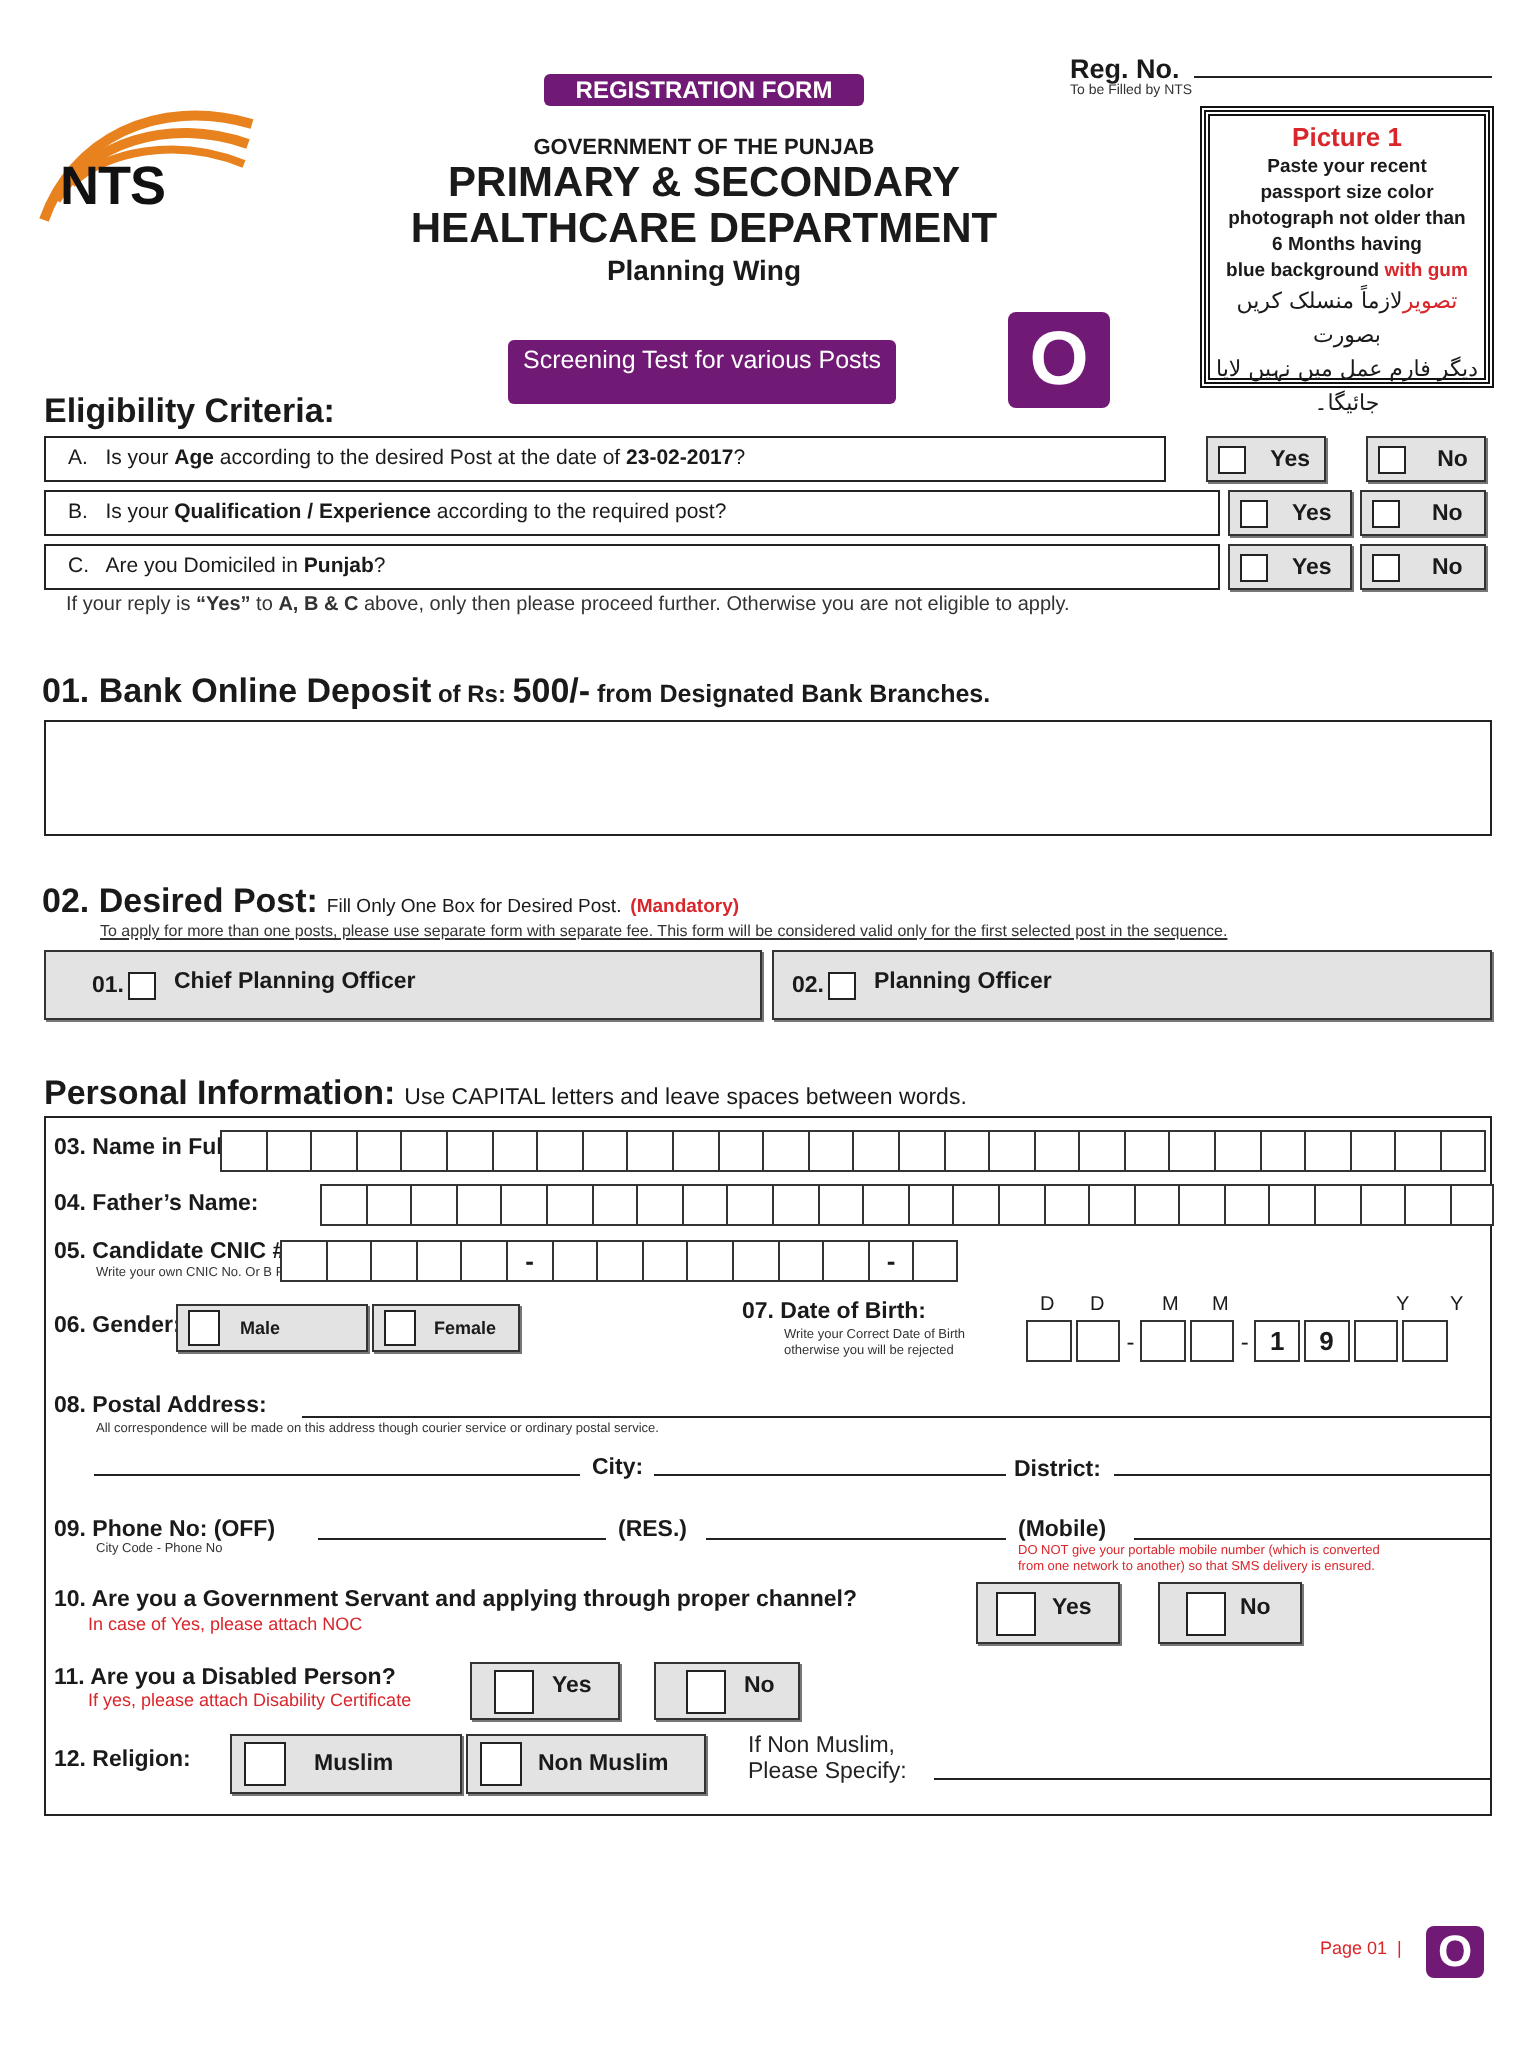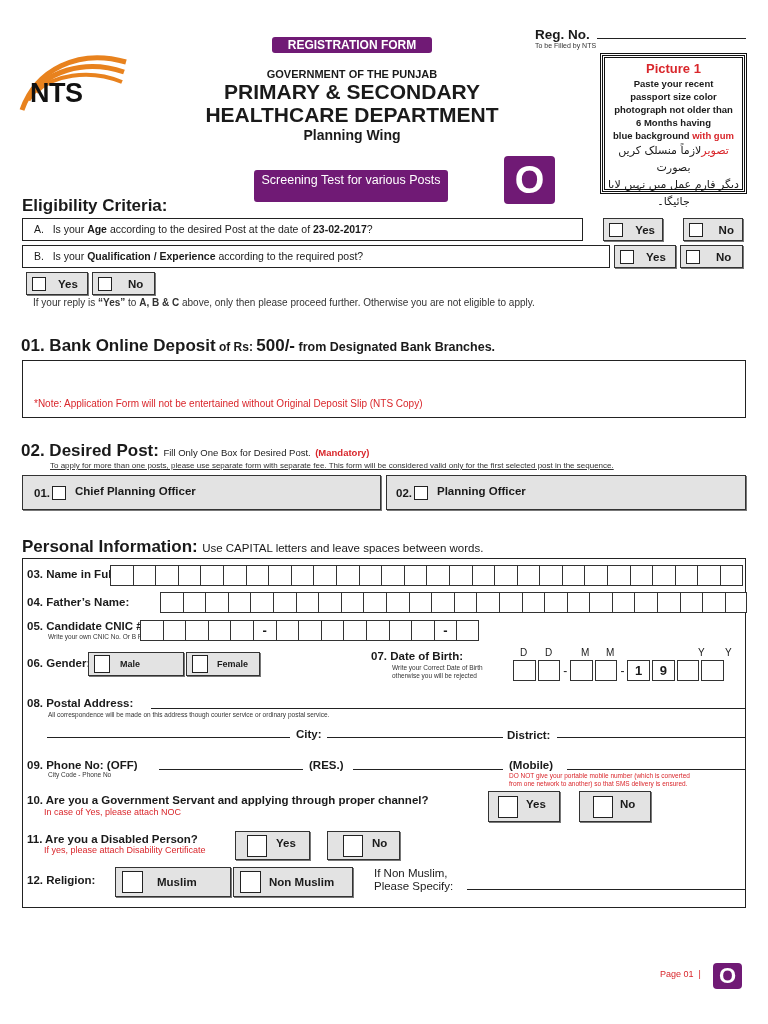--- a/index.html
+++ b/index.html
@@ -85,51 +85,54 @@
         <span class="box"></span>
         <span style="margin-left:12px;">Yes</span>
       </div>
     <div class="grey-btn" style="width:63px;margin-left:4px;padding-left:5px;">
         <span class="box"></span>
         <span style="margin-left:16px;">No</span>
       </div>
   </div>
 
   <div style="display:flex;height:23px;">
+    <div style="width:588px;border:1px solid #222;font-size:10.5px;line-height:21px;padding-left:11px;">
+      <span>C.</span>&nbsp;&nbsp;
+      <span>Are you Domiciled in </span><b>Punjab</b><span>?</span>
+    </div>
     <div class="grey-btn" style="width:62px;margin-left:4px;padding-left:5px;">
         <span class="box"></span>
         <span style="margin-left:12px;">Yes</span>
       </div>
     <div class="grey-btn" style="width:63px;margin-left:4px;padding-left:5px;">
         <span class="box"></span>
         <span style="margin-left:16px;">No</span>
       </div>
   </div>
 </div>
 
 <div class="abs" style="left:33px;top:297px;font-size:10px;color:#333;">
   <span>If your reply is </span><b>“Yes”</b><span> to </span><b>A, B &amp; C</b><span> above, only then please proceed further. Otherwise you are not eligible to apply.</span>
 </div>
 
 <div class="abs bold" style="left:21px;top:336px;white-space:nowrap;">
   <span style="font-size:17px;">01. Bank Online Deposit</span><span style="font-size:12px;"> of Rs: </span><span style="font-size:17px;">500/-</span><span style="font-size:12.5px;"> from Designated Bank Branches.</span>
 </div>
 
 <div class="abs" style="left:22px;top:360px;width:724px;height:58px;border:1px solid #222;">
-  <div class="red" style="position:absolute;left:11px;top:37px;font-size:10px;">*Note: Application Form will not be entertained without Original Deposit Slip (NTS Copy)</div>
 </div>
 
 <div class="abs" style="left:21px;top:441px;white-space:nowrap;">
   <span class="bold" style="font-size:17px;">02. Desired Post:</span>
   <span style="font-size:9.5px;">Fill Only One Box for Desired Post.</span>
   <span class="bold red" style="font-size:9.5px;">(Mandatory)</span>
 </div>
 <div class="abs" style="left:50px;top:461px;font-size:8px;color:#333;white-space:nowrap;text-decoration:underline;">To apply for more than one posts, please use separate form with separate fee. This form will be considered valid only for the first selected post in the sequence.</div>
 
-<div class="abs grey-btn" style="left:22px;top:475px;width:359px;height:35px;padding-left:11px;">
+<div class="abs grey-btn" style="left:22px;top:475px;width:359px;height:35px;padding-left:23px;">
   <span>01.</span>
   <span class="box" style="margin-left:2px;"></span>
   <span style="margin-left:9px;margin-top:-4px;">Chief Planning Officer</span>
 </div>
 <div class="abs grey-btn" style="left:386px;top:475px;width:360px;height:35px;padding-left:9px;">
   <span>02.</span>
   <span class="box" style="margin-left:2px;"></span>
   <span style="margin-left:9px;margin-top:-4px;">Planning Officer</span>
 </div>
 

